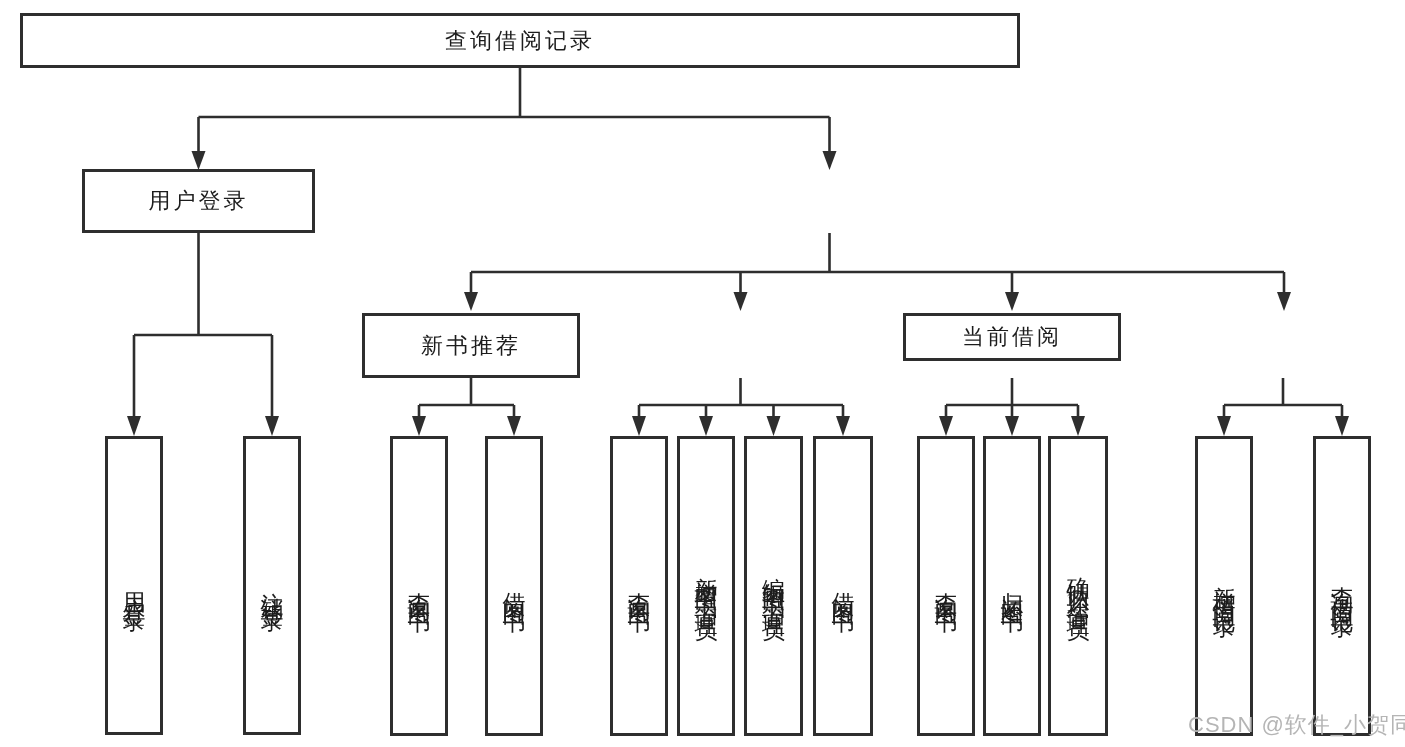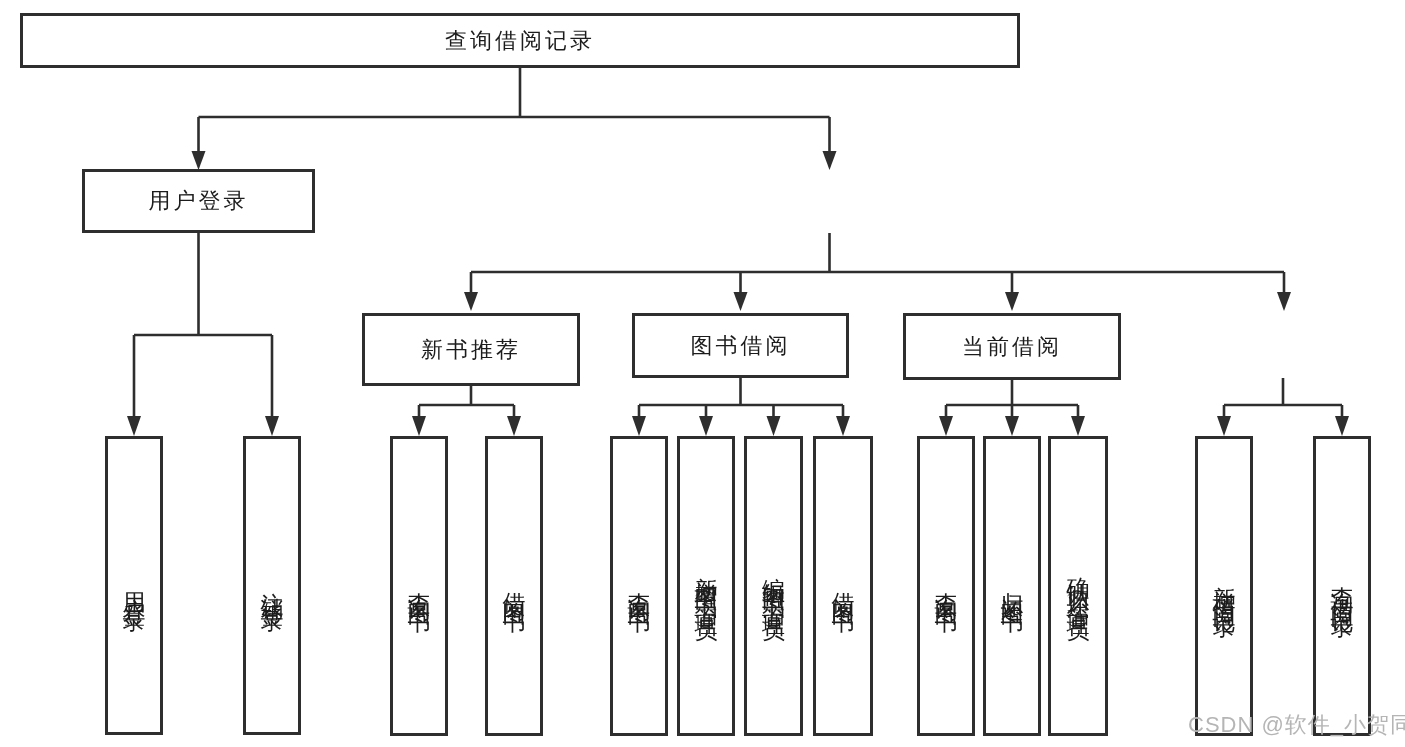--- a/index.html
+++ b/index.html
@@ -83,27 +83,24 @@
   </svg>
 
   <div class="box h" style="left:20px;top:13px;width:1000px;height:55px">
     <span>查询借阅记录</span>
   </div>
 
   <div class="box h" style="left:82px;top:169px;width:233px;height:64px">
     <span>用户登录</span>
   </div>
 
-  <div class="box h" style="left:362px;top:313px;width:218px;height:73px">
+  <div class="box h" style="left:362px;top:313px;width:218px;height:65px">
     <span>新书推荐</span>
   </div>
-  <div class="box h" style="left:632px;top:313px;width:217px;height:65px">
-    <span>图书借阅</span>
-  </div>
-  <div class="box h" style="left:903px;top:313px;width:218px;height:67px">
+  <div class="box h" style="left:903px;top:313px;width:218px;height:48px">
     <span>当前借阅</span>
   </div>
 
   <div class="box v" style="left:105px;top:436px;width:58px;height:299px">
     <span>用户登录</span>
   </div>
   <div class="box v" style="left:243px;top:436px;width:58px;height:299px">
     <span>注销登录</span>
   </div>
 

